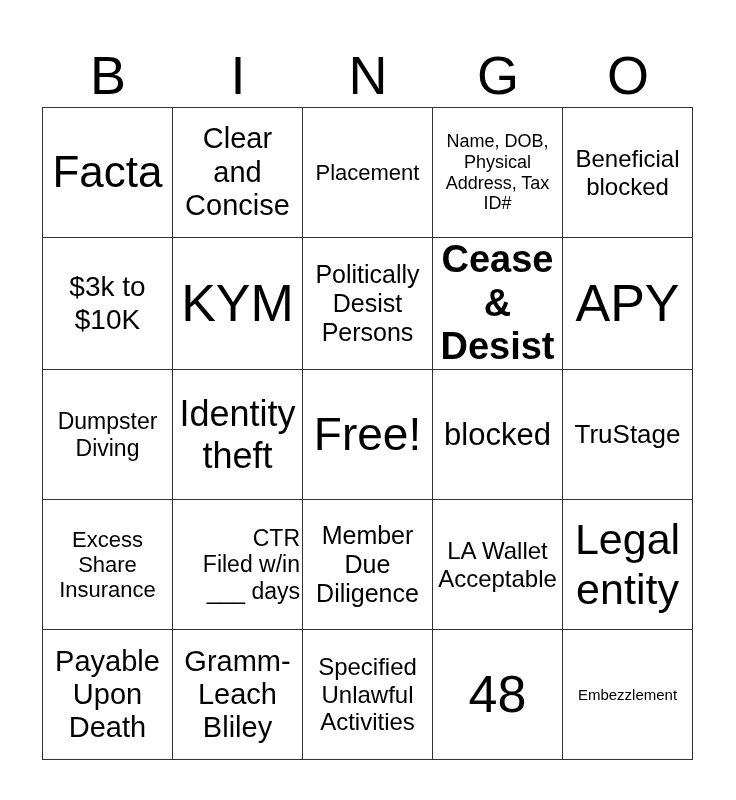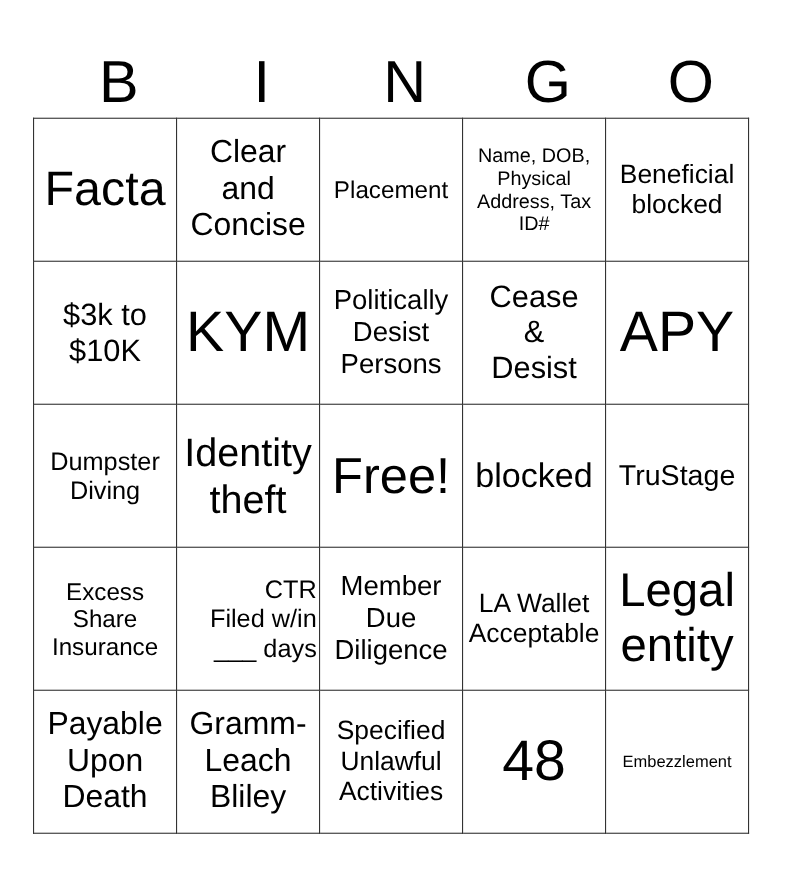--- a/index.html
+++ b/index.html
@@ -1,19 +1,19 @@
 <!DOCTYPE html>
 <html><head>
 <meta charset="utf-8">
 <style>
   html, body { margin:0; padding:0; background:#ffffff; }
   body { width:736px; height:800px; position:relative; font-family:"Liberation Sans", sans-serif; color:#000; overflow:hidden; }
   .header { position:absolute; left:43px; top:44px; width:650px; height:62px; display:flex; }
   .header span { width:130px; text-align:center; font-size:54px; line-height:62px; }
-  .board { position:absolute; left:30px; top:107px; width:650px; height:650px; border-collapse:collapse; table-layout:fixed; }
+  .board { position:absolute; left:42px; top:107px; width:650px; height:650px; border-collapse:collapse; table-layout:fixed; }
   .board td { width:130px; height:130px; border:1.5px solid #333; text-align:center; vertical-align:middle; padding:0 2px; box-sizing:border-box; line-height:1.15; white-space:pre-line; }
 </style>
 </head>
 <body>
 
 <div class="header">
   <span>B</span>
   <span>I</span>
   <span>N</span>
   <span>G</span>
@@ -35,21 +35,21 @@
         <td style="font-size: 24px;">Beneficial
 blocked</td>
       </tr>
       <tr>
         <td style="font-size: 28px;">$3k to
 $10K</td>
         <td style="font-size: 52px;">KYM</td>
         <td style="font-size: 25px;">Politically
 Desist
 Persons</td>
-        <td style="font-size: 28px;">Cease
+        <td style="font-size: 38px; font-weight: bold;">Cease
 &amp;
 Desist</td>
         <td style="font-size: 52px;">APY</td>
       </tr>
       <tr>
         <td style="font-size: 23px;">Dumpster
 Diving</td>
         <td style="font-size: 36px;">Identity
 theft</td>
         <td style="font-size: 46px;">Free!</td>

